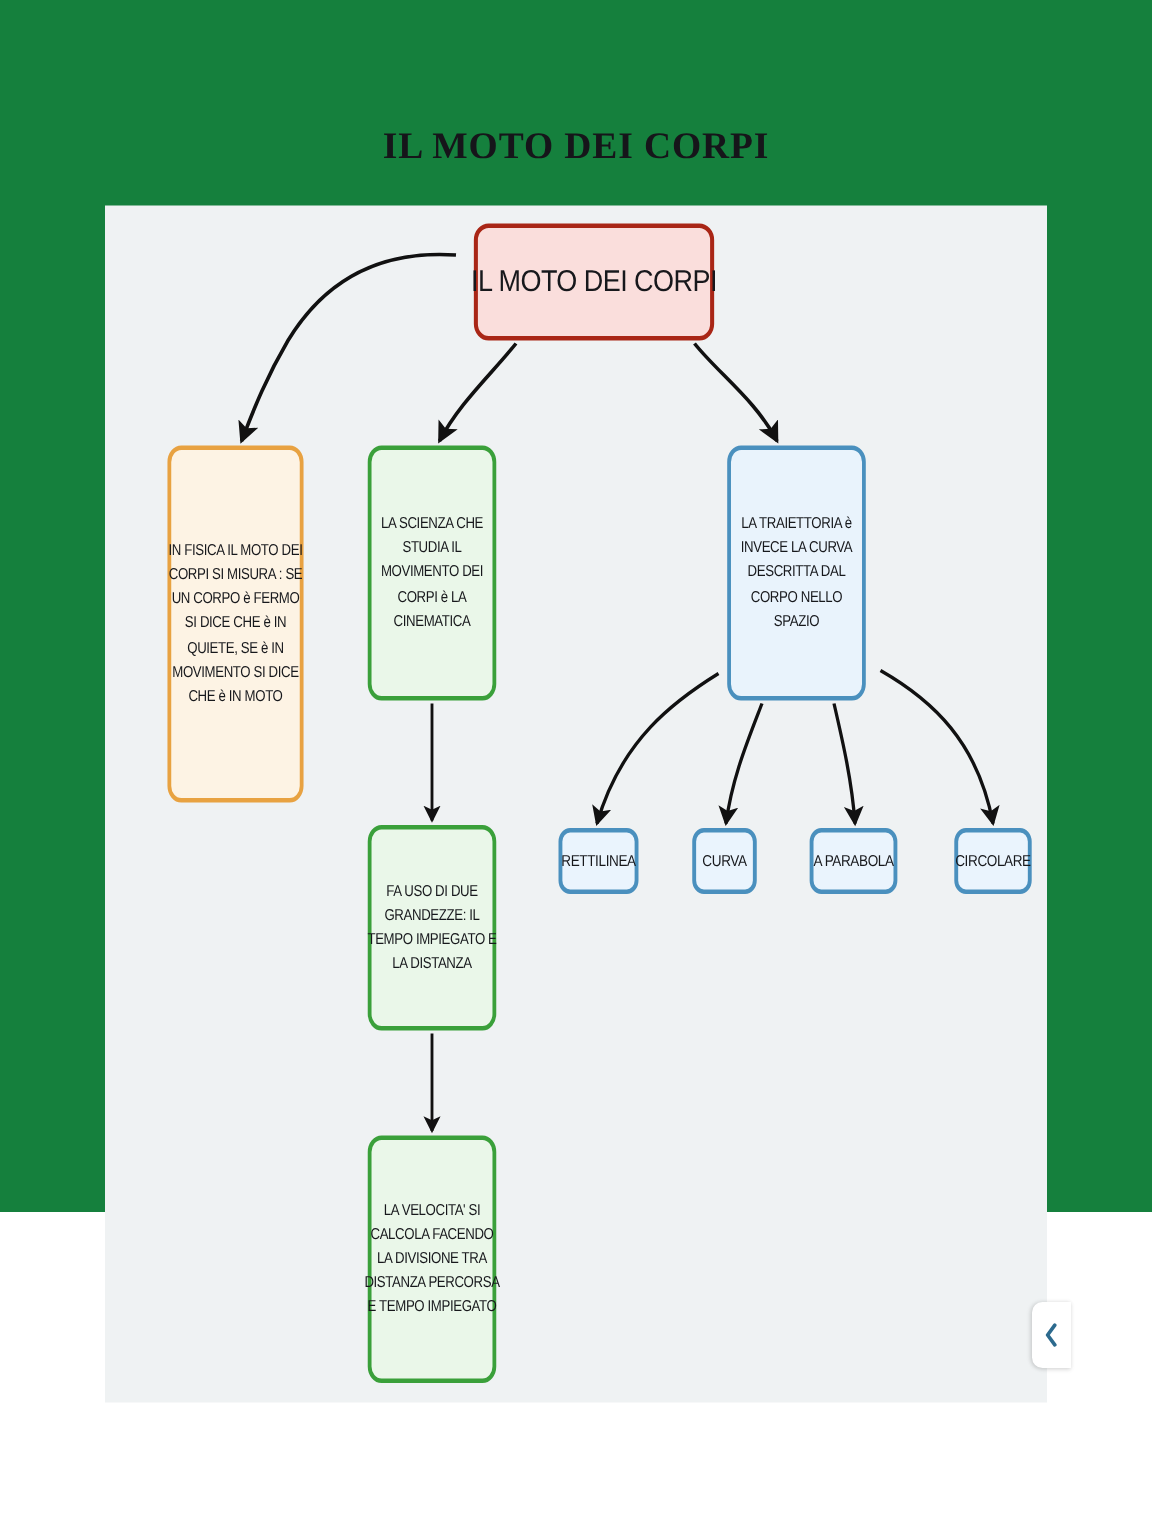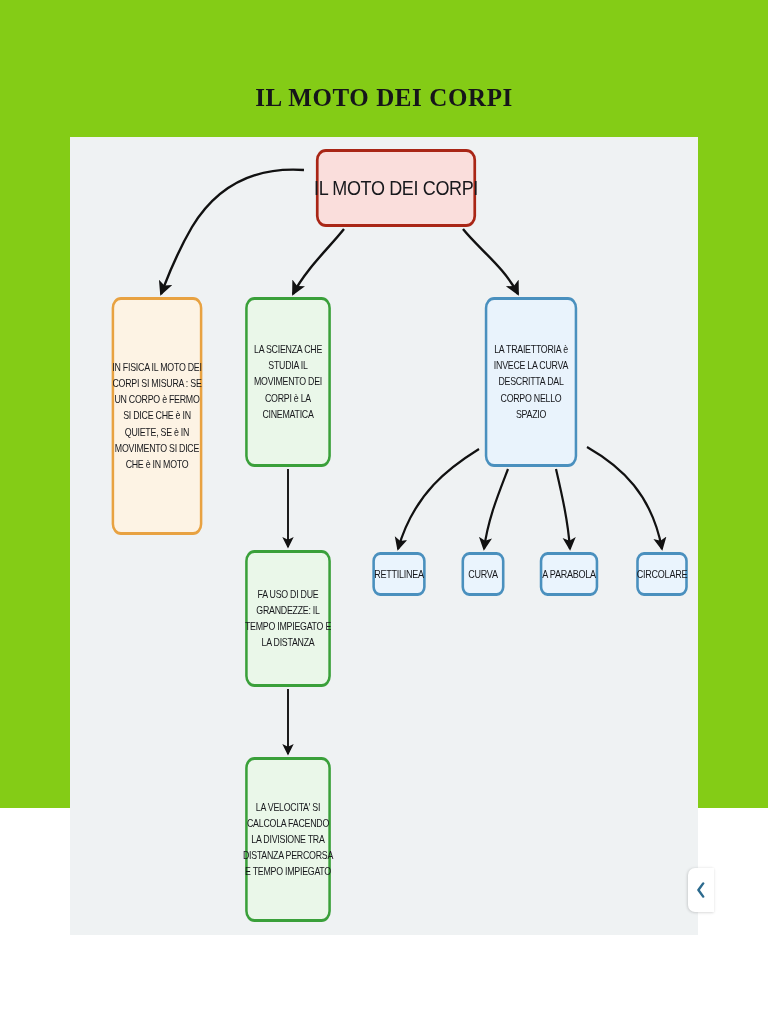--- a/index.html
+++ b/index.html
@@ -12,21 +12,21 @@
     height: 1024px;
     position: relative;
     font-family: "Liberation Sans", sans-serif;
     overflow: hidden;
   }
   #page {
     position: absolute;
     left: 0; top: 0;
     width: 768px;
     height: 808px;
-    background: #84cc16;
+    background: #15803d;
   }
   #doc-title {
     position: absolute;
     left: 0;
     top: 84px;
     width: 768px;
     text-align: center;
     font-family: "Liberation Serif", serif;
     font-size: 25px;
     font-weight: 700;

